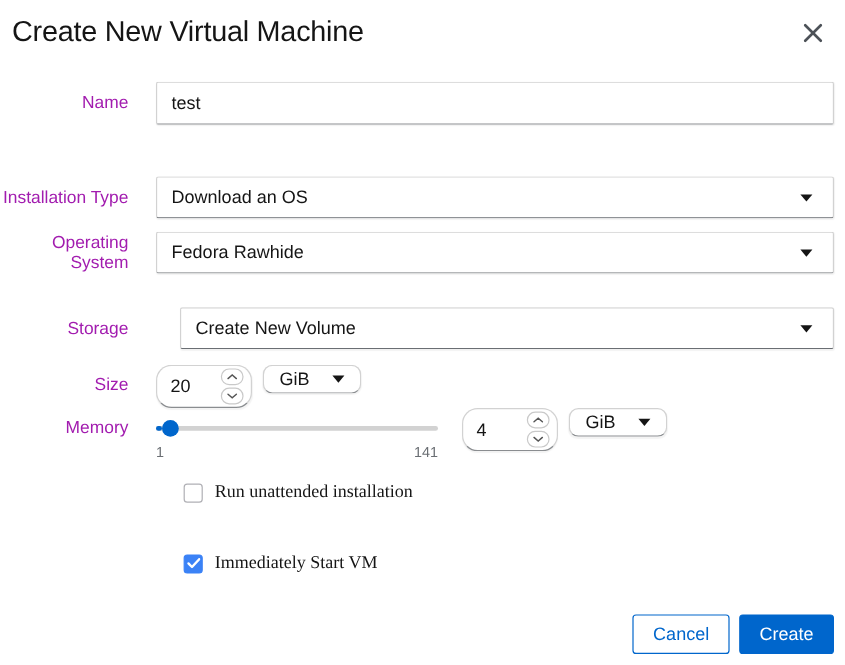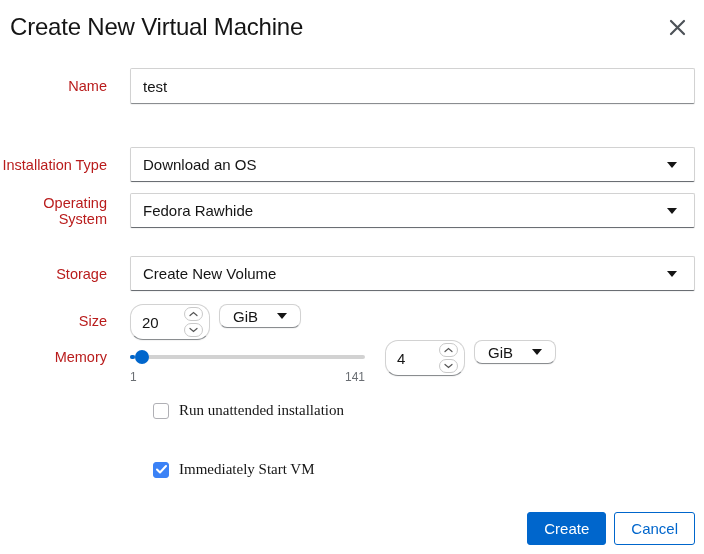--- a/index.html
+++ b/index.html
@@ -9,27 +9,27 @@
 
   
   .dlg-header { padding:13px 14px 0 10px; display:flex; justify-content:space-between; align-items:center; }
   .dlg-title { font-size:24px; font-weight:500; letter-spacing:-0.2px; color:#151515; }
   .close-btn { background:none; border:none; cursor:pointer; padding:4px; margin-top:1px; }
   .close-btn svg { display:block; }
 
   
   .form-row { display:flex; align-items:center; margin-right:9px; }
   .label-col { width:130px; flex-shrink:0; text-align:right; padding-right:23px;
-    font-size:14.5px; color:#b91c1c; }
+    font-size:14.5px; color:#a21caf; }
   .field-col { flex:1; min-width:0; }
 
   .row-name { margin-top:27px; }
   .row-insttype { margin-top:43px; }
   .row-os { margin-top:11px; }
-  .row-storage { margin-top:28px; }
+  .row-storage { margin-top:28px;gap:20px; }
 
   
   .text-input { width:100%; height:36px; border:1px solid #d2d2d2; border-bottom:1px solid #8a8d90;
     border-radius:2px; padding:0 12px; font-size:15px; color:#151515;
     font-family:"Liberation Sans", sans-serif; outline:none; background:#fff;
     box-shadow:0 1px 1px rgba(0,0,0,0.06); }
 
   
   .select-ctl { width:100%; height:35px; border:1px solid #d2d2d2; border-bottom:1px solid #6a6e73;
     border-radius:2px; background:#fff; display:flex; align-items:center; justify-content:space-between;
@@ -219,17 +219,17 @@
       <span style="display:contents;">
         <svg width="11" height="9" viewBox="0 0 11 9">
             <path d="M1 4.5 L4 7.5 L10 1" stroke="#fff" stroke-width="2" fill="none" stroke-linecap="round" stroke-linejoin="round"></path>
           </svg>
       </span>
     </span>
     <span class="check-label">Immediately Start VM</span>
   </div>
 
   <div class="dlg-footer">
+    <button class="btn btn-secondary">Cancel</button>
     <button class="btn btn-primary">Create</button>
-    <button class="btn btn-secondary">Cancel</button>
   </div>
 
 </div>
 
 </body></html>

